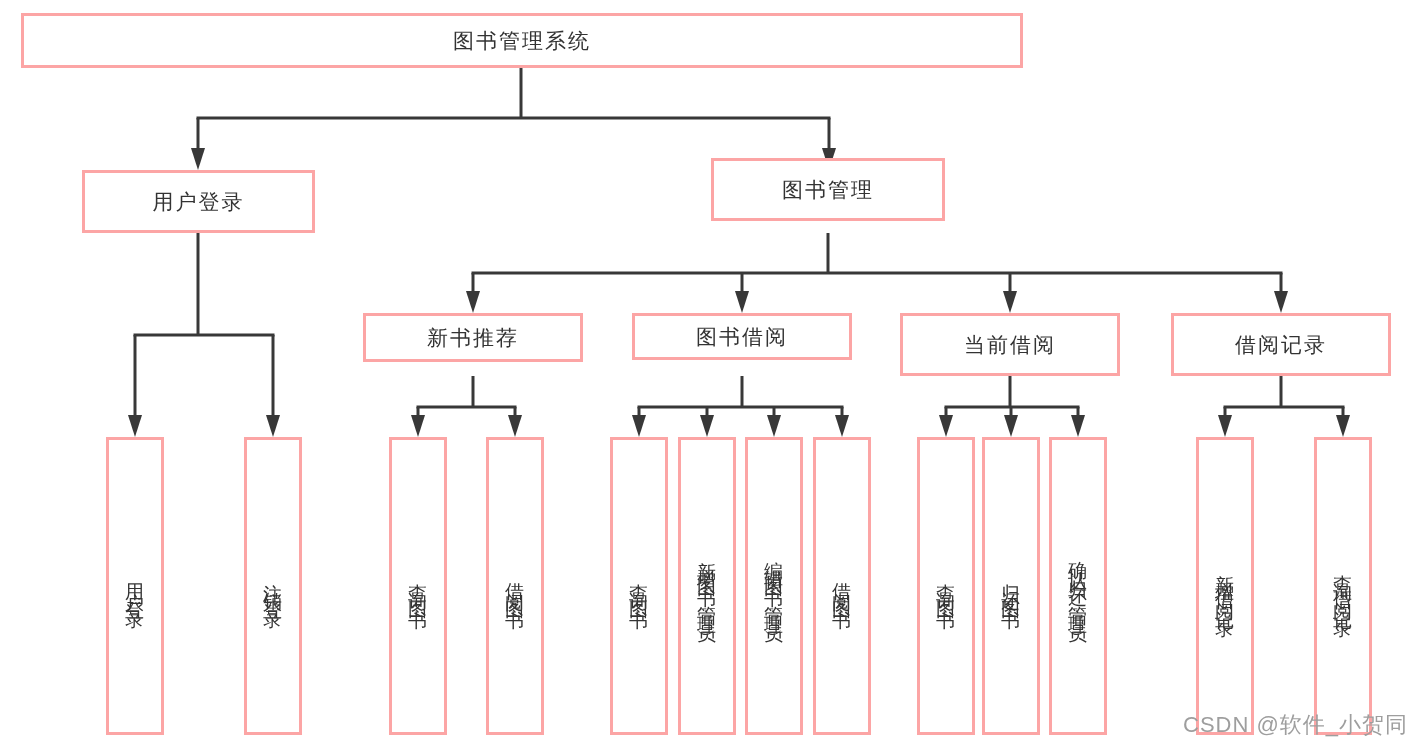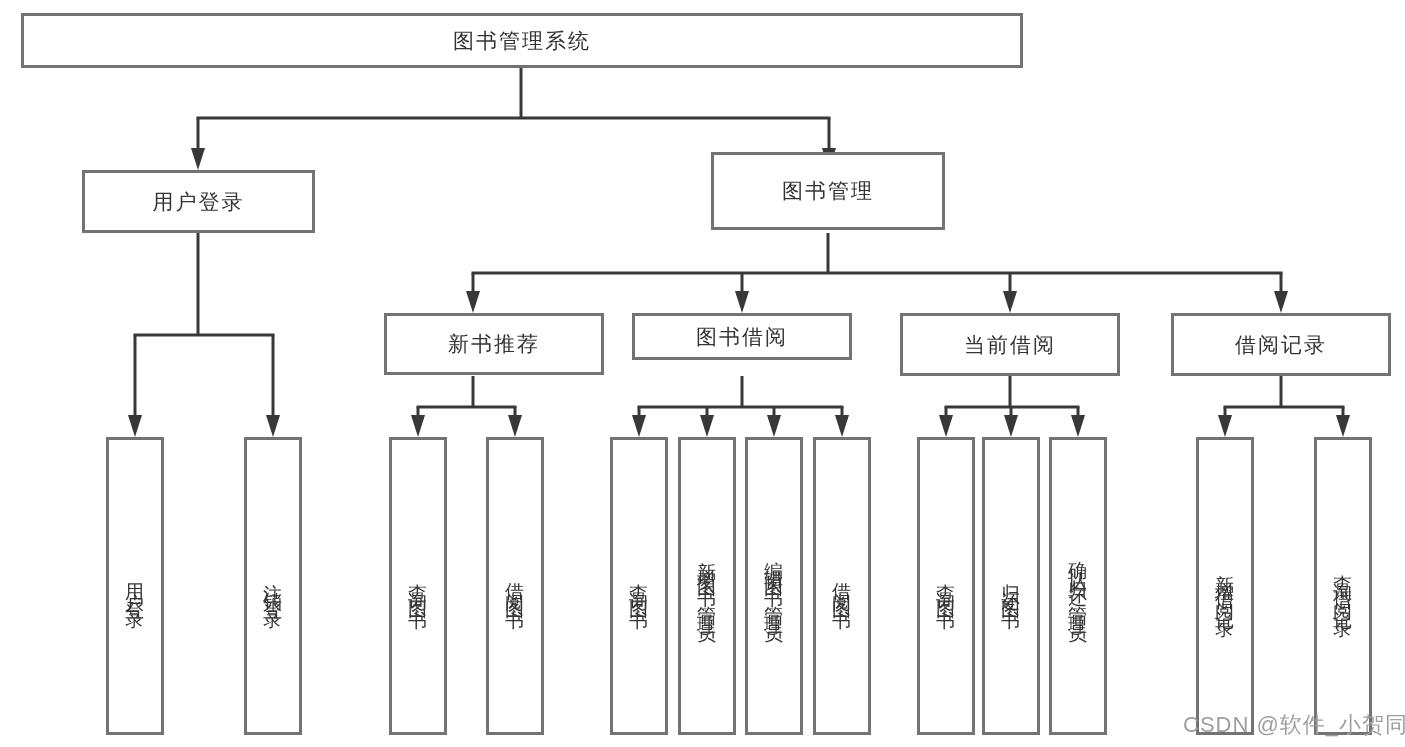--- a/index.html
+++ b/index.html
@@ -9,21 +9,21 @@
     height: 747px;
     background: #ffffff;
     font-family: "Liberation Sans", sans-serif;
     overflow: hidden;
   }
   #connectors { position: absolute; left: 0; top: 0; }
   .node {
     position: absolute;
     box-sizing: border-box;
     background: #ffffff;
-    border: 3px solid #737373;
+    border: 3px solid #fca5a5;
     display: flex;
     align-items: center;
     justify-content: center;
   }
   .hlabel {
     font-size: 21px;
     color: #333333;
     letter-spacing: 2px;
     white-space: nowrap;
   }
@@ -128,25 +128,25 @@
     </g>
   </svg>
 
   <div class="node" style="left:21px;top:13px;width:1002px;height:55px">
     <span class="hlabel">图书管理系统</span>
   </div>
 
   <div class="node" style="left:82px;top:170px;width:233px;height:63px">
     <span class="hlabel">用户登录</span>
   </div>
-  <div class="node" style="left:711px;top:152px;width:234px;height:78px">
+  <div class="node" style="left:711px;top:158px;width:234px;height:63px">
     <span class="hlabel">图书管理</span>
   </div>
 
-  <div class="node" style="left:384px;top:313px;width:220px;height:62px">
+  <div class="node" style="left:363px;top:313px;width:220px;height:49px">
     <span class="hlabel">新书推荐</span>
   </div>
   <div class="node" style="left:632px;top:313px;width:220px;height:47px">
     <span class="hlabel">图书借阅</span>
   </div>
   <div class="node" style="left:900px;top:313px;width:220px;height:63px">
     <span class="hlabel">当前借阅</span>
   </div>
   <div class="node" style="left:1171px;top:313px;width:220px;height:63px">
     <span class="hlabel">借阅记录</span>

